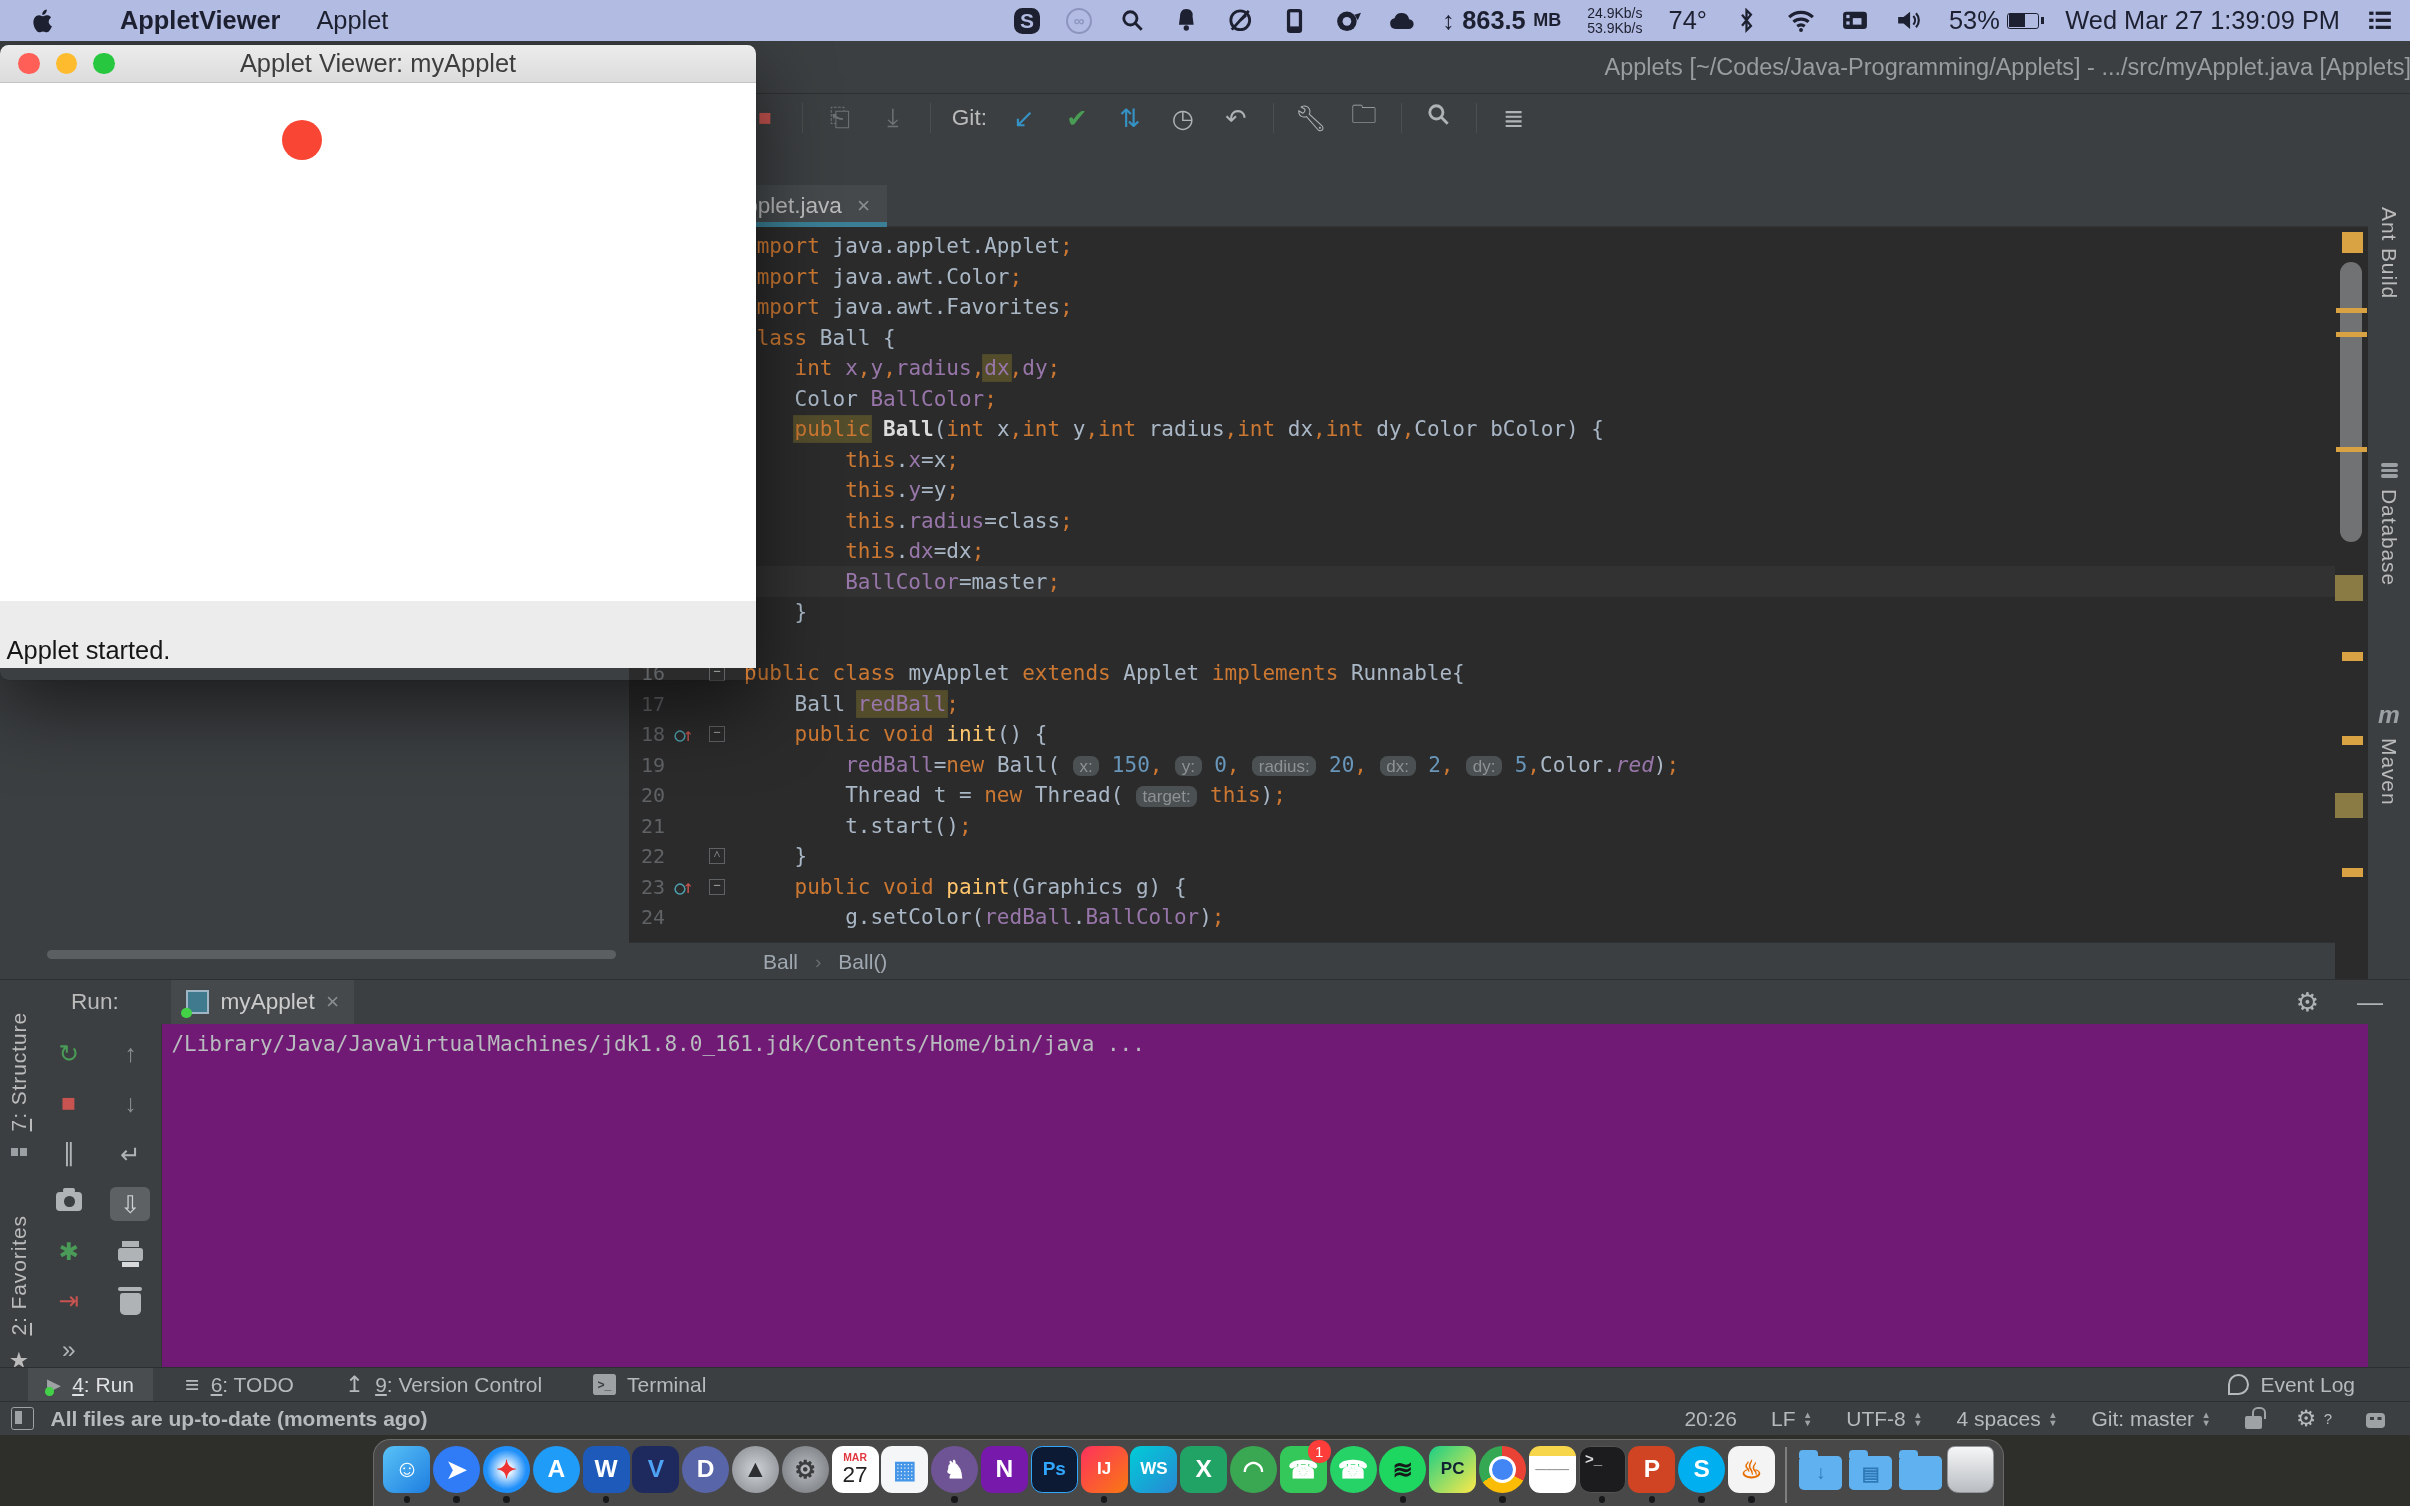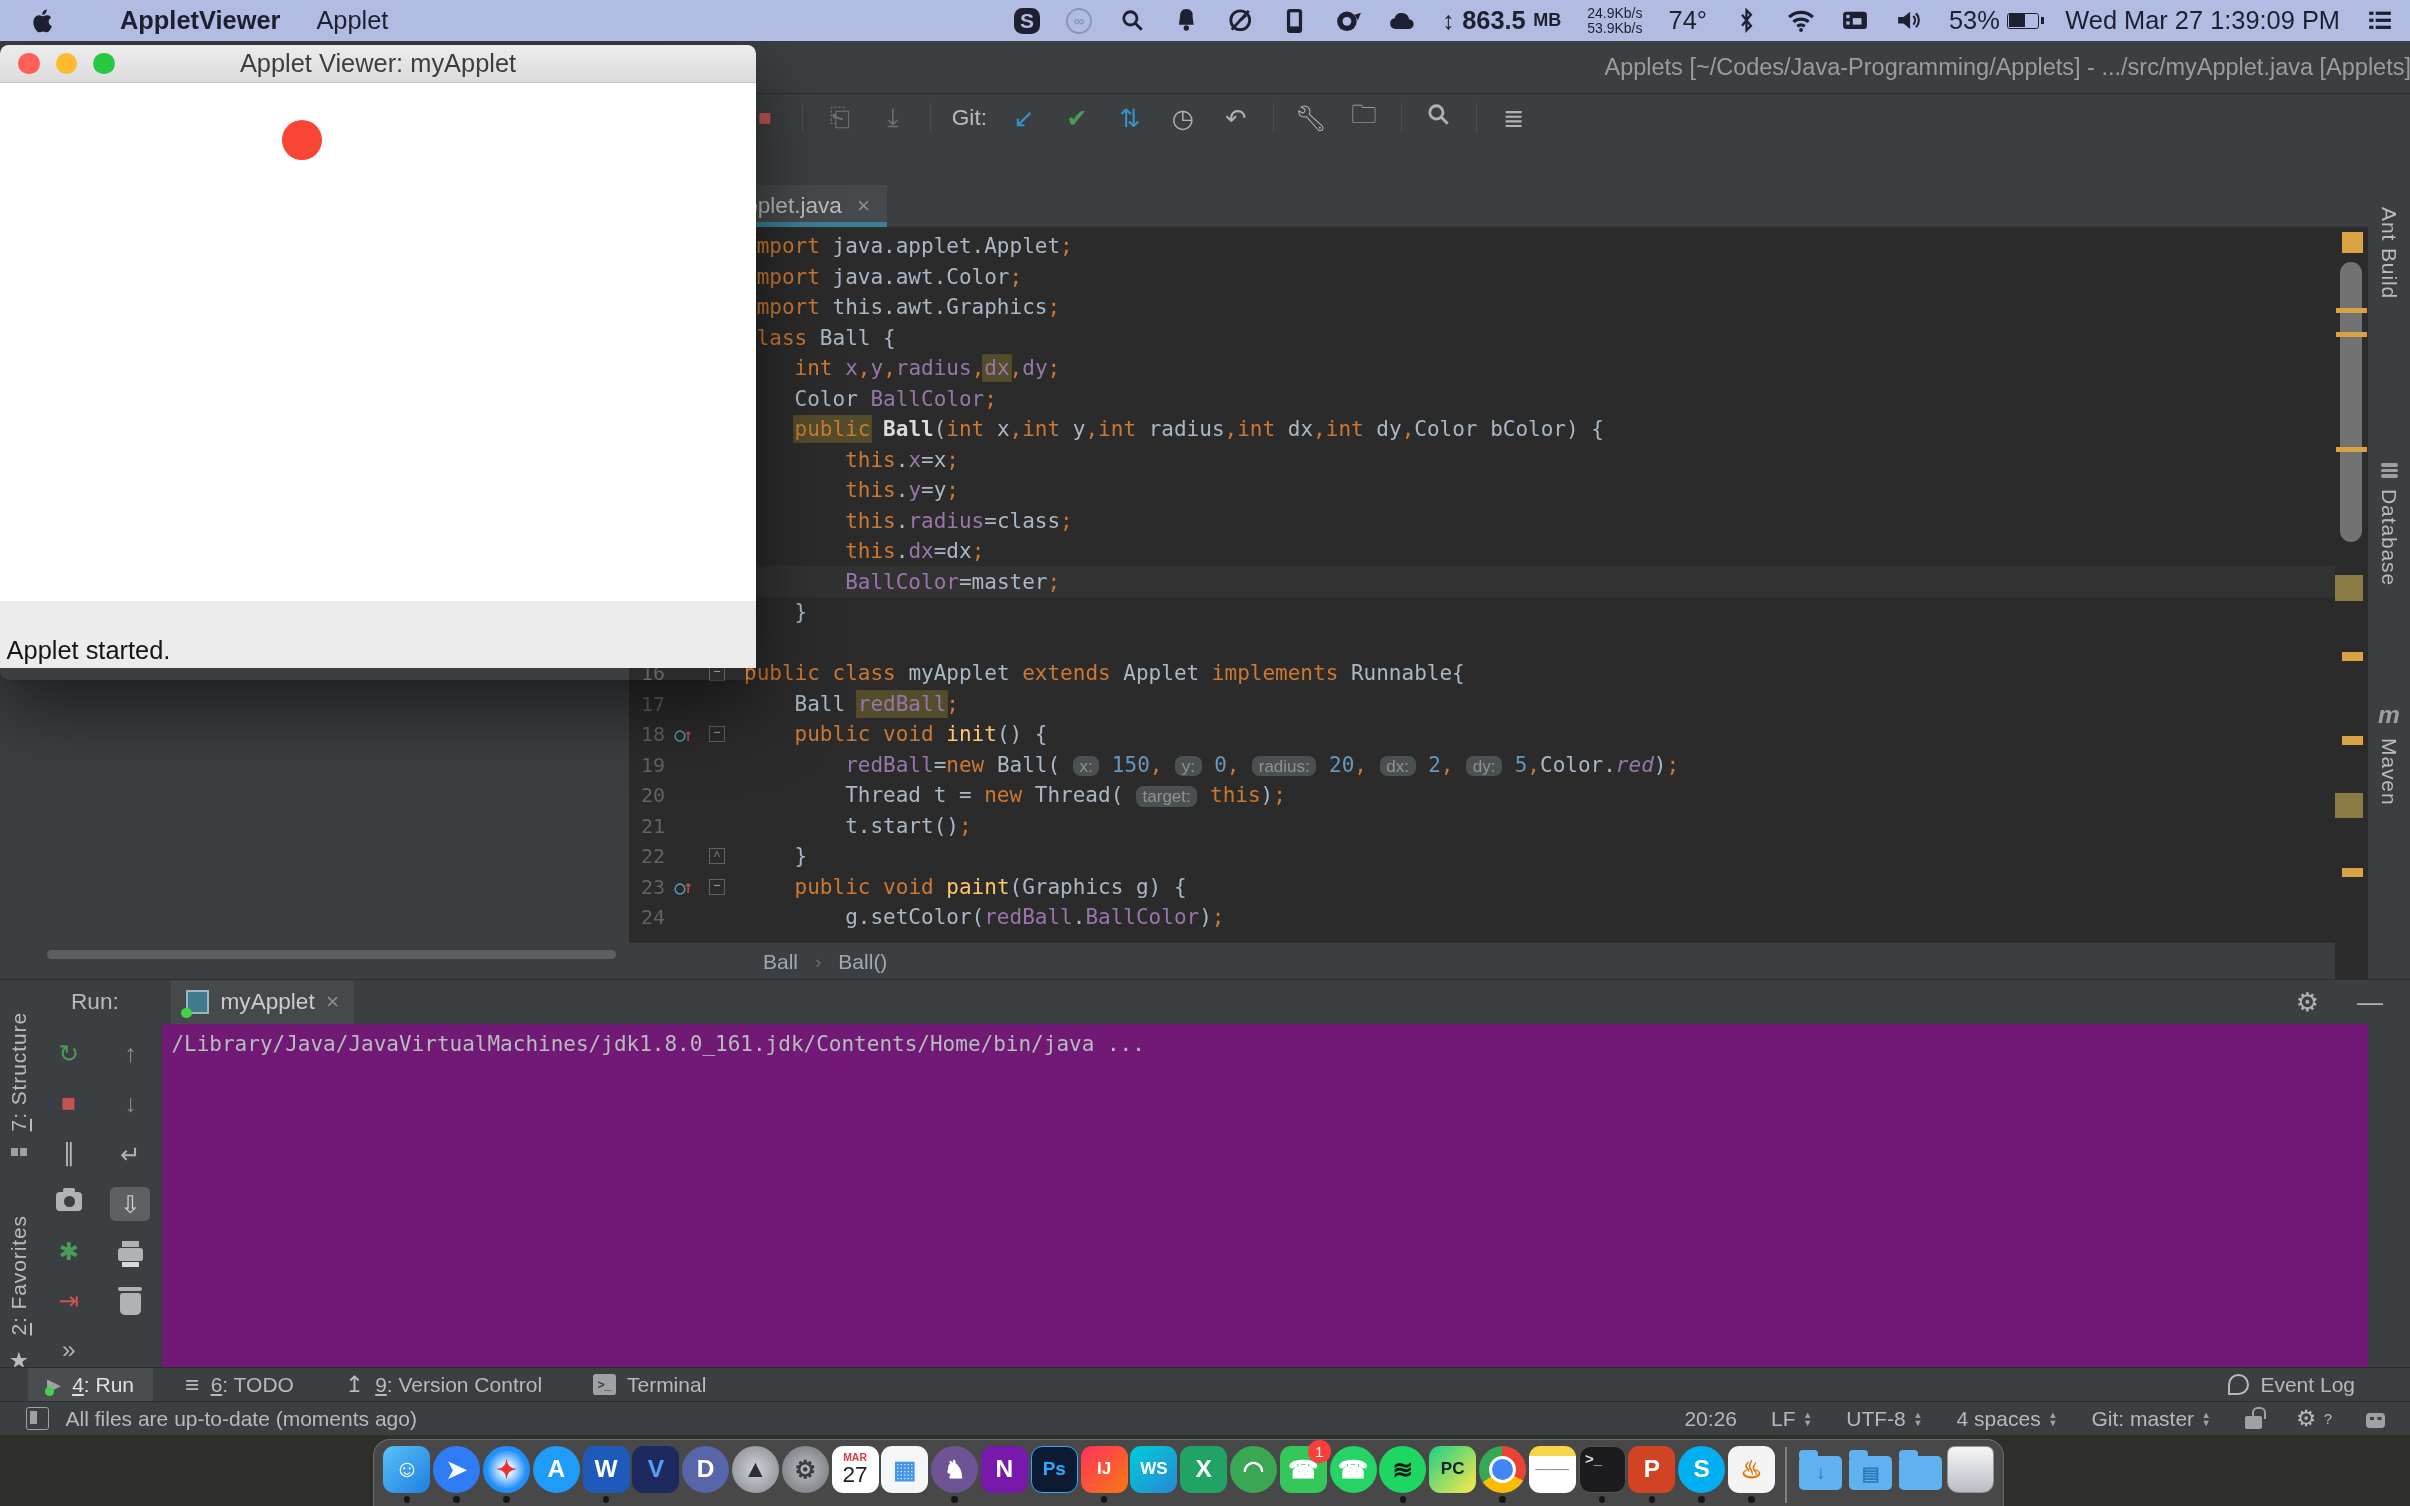--- a/index.html
+++ b/index.html
@@ -125,21 +125,21 @@
   .bb-item.active { background:#494d4f; color:#dfe1e2; }
   .bb-play { color:#8f9round; position:relative; color:#9fa2a4; font-size:18px; }
   .bb-play::after { content:''; position:absolute; left:-1.9px; bottom:0px; width:8.5px; height:8.5px;
      border-radius:50%; background:#43d147; }
   .bb-term-ic { width:22.6px; height:21px; background:#9fa2a4; border-radius:2.8px; color:#3c3f41;
      font-size:12.2px; font-weight:bold; display:flex; align-items:center; justify-content:center; }
   #event-log { margin-left:auto; display:flex; align-items:center; gap:11.3px; padding-right:56px; }
   .evt-circ { width:21px; height:21px; border:2.8px solid #b7babc; border-radius:50% 50% 50% 0; }
   #status-bar { left:0; top:1401px; width:2411px; height:34px; border-top:0.9px solid #2c2e2f;
      display:flex; align-items:center; color:#b7babc; font-size:21px; z-index:1; }
-  #status-msg { display:flex; align-items:center; gap:17px; padding-left:26px; }
+  #status-msg { display:flex; align-items:center; gap:17px; padding-left:11px;font-weight:bold; }
   .grid-ic { width:22.6px; height:22.6px; border:1.9px solid #9fa2a4; border-radius:2.8px; position:relative;}
   .grid-ic::after{ content:''; position:absolute; left:2.8px; top:2.8px; width:7.5px; height:13px; background:#9fa2a4;}
   #status-right { margin-left:auto; display:flex; align-items:center; gap:34px; padding-right:26px; }
   .sw { display:flex; align-items:center; gap:7.5px; }
   .ud { display:inline-flex; flex-direction:column; font-size:9.4px; line-height:7.5px; color:#9fa2a4; }
   .i-lock { width:17px; height:13px; background:#9fa2a4; border-radius:1.9px; position:relative; margin-top:7.5px;}
   .i-lock::before { content:''; position:absolute; top:-8.5px; left:7.5px; width:9.4px; height:9.4px;
      border:2.8px solid #9fa2a4; border-bottom:none; border-radius:5.6px 5.6px 0 0; }
   .i-robot { width:19px; height:15px; background:#9fa2a4; border-radius:3.8px; position:relative; margin-top:3.8px;}
   .i-robot::before { content:''; position:absolute; top:3.8px; left:3.8px; width:3.8px; height:3.8px; background:#3c3f41; box-shadow:7.5px 0 #3c3f41; }
@@ -251,21 +251,21 @@
 
   <div id="left-stripe" class="panel"></div>
   <div id="project-panel" class="panel">
     <div id="proj-hscroll"></div>
   </div>
 
   <div id="editor-bg">
     <div id="code-rows">
         <div class="cl"><span class="ln">1</span><span class="gslot"></span><span class="fslot"></span><span class="ctext"><span class="tok-k">import</span><span class="tok-t"> java.applet.Applet</span><span class="tok-k">;</span></span></div>
         <div class="cl"><span class="ln">2</span><span class="gslot"></span><span class="fslot"></span><span class="ctext"><span class="tok-k">import</span><span class="tok-t"> java.awt.Color</span><span class="tok-k">;</span></span></div>
-        <div class="cl"><span class="ln">3</span><span class="gslot"></span><span class="fslot"></span><span class="ctext"><span class="tok-k">import</span><span class="tok-t"> this.awt.Graphics</span><span class="tok-k">;</span></span></div>
+        <div class="cl"><span class="ln">3</span><span class="gslot"></span><span class="fslot"></span><span class="ctext"><span class="tok-k">import</span><span class="tok-t"> java.awt.Favorites</span><span class="tok-k">;</span></span></div>
         <div class="cl"><span class="ln">4</span><span class="gslot"></span><span class="fslot"></span><span class="ctext"><span class="tok-k">class</span><span class="tok-t"> Ball {</span></span></div>
         <div class="cl"><span class="ln">5</span><span class="gslot"></span><span class="fslot"></span><span class="ctext"><span class="tok-t">    </span><span class="tok-k">int</span><span class="tok-t"> </span><span class="tok-f">x</span><span class="tok-k">,</span><span class="tok-f">y</span><span class="tok-k">,</span><span class="tok-f">radius</span><span class="tok-k">,</span><span class="tok-fh">dx</span><span class="tok-k">,</span><span class="tok-f">dy</span><span class="tok-k">;</span></span></div>
         <div class="cl"><span class="ln">6</span><span class="gslot"></span><span class="fslot"></span><span class="ctext"><span class="tok-t">    Color </span><span class="tok-f">BallColor</span><span class="tok-k">;</span></span></div>
         <div class="cl"><span class="ln">7</span><span class="gslot"></span><span class="fslot"></span><span class="ctext"><span class="tok-t">    </span><span class="tok-kh">public</span><span class="tok-t"> </span><span class="tok-c">Ball</span><span class="tok-t">(</span><span class="tok-k">int</span><span class="tok-t"> x</span><span class="tok-k">,</span><span class="tok-k">int</span><span class="tok-t"> y</span><span class="tok-k">,</span><span class="tok-k">int</span><span class="tok-t"> radius</span><span class="tok-k">,</span><span class="tok-k">int</span><span class="tok-t"> dx</span><span class="tok-k">,</span><span class="tok-k">int</span><span class="tok-t"> dy</span><span class="tok-k">,</span><span class="tok-t">Color bColor) {</span></span></div>
         <div class="cl"><span class="ln">8</span><span class="gslot"></span><span class="fslot"></span><span class="ctext"><span class="tok-t">        </span><span class="tok-k">this</span><span class="tok-t">.</span><span class="tok-f">x</span><span class="tok-t">=x</span><span class="tok-k">;</span></span></div>
         <div class="cl"><span class="ln">9</span><span class="gslot"></span><span class="fslot"></span><span class="ctext"><span class="tok-t">        </span><span class="tok-k">this</span><span class="tok-t">.</span><span class="tok-f">y</span><span class="tok-t">=y</span><span class="tok-k">;</span></span></div>
         <div class="cl"><span class="ln">10</span><span class="gslot"></span><span class="fslot"></span><span class="ctext"><span class="tok-t">        </span><span class="tok-k">this</span><span class="tok-t">.</span><span class="tok-f">radius</span><span class="tok-t">=class</span><span class="tok-k">;</span></span></div>
         <div class="cl"><span class="ln">11</span><span class="gslot"></span><span class="fslot"></span><span class="ctext"><span class="tok-t">        </span><span class="tok-k">this</span><span class="tok-t">.</span><span class="tok-f">dx</span><span class="tok-t">=dx</span><span class="tok-k">;</span></span></div>
         <div class="cl cur"><span class="ln">13</span><span class="gslot"></span><span class="fslot"></span><span class="ctext"><span class="tok-t">        </span><span class="tok-f">BallColor</span><span class="tok-t">=master</span><span class="tok-k">;</span></span></div>
         <div class="cl"><span class="ln">14</span><span class="gslot"></span><span class="fslot"></span><span class="ctext"><span class="tok-t">    }</span></span></div>

